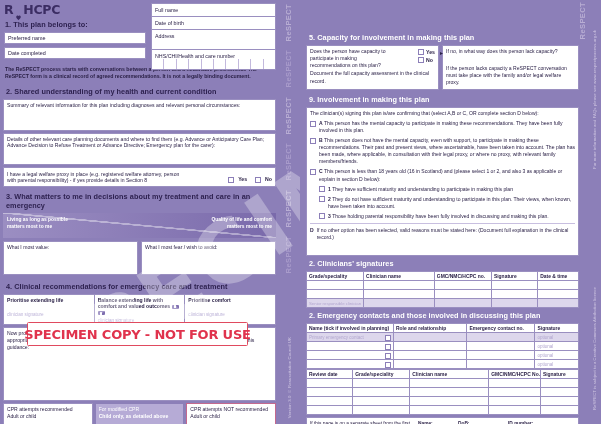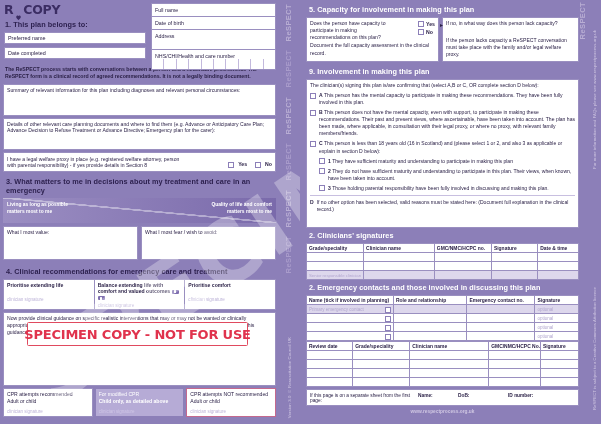--- a/index.html
+++ b/index.html
@@ -14,21 +14,21 @@
   
   .page {
     position: relative;
     background: #8c7fb8;
     overflow: hidden;
   }
   .page.left  { width: 300px; height: 424px; }
   .page.right { width: 301px; height: 424px; }
   .page-inner { position: absolute; top: 0; bottom: 0; }
   .page.left  .page-inner { left: 3px;  right: 24px; }
-  .page.right .page-inner { left: 6px;  right: 22px; }
+  .page.right .page-inner { left: 6px;  right: 22px; margin-top: 28px; }
 
   
   .rail {
     position: absolute; top: 0; bottom: 0; width: 24px;
     display: flex; flex-direction: column;
     align-items: center; justify-content: flex-start;
     overflow: hidden;
   }
   .rail.left-rail { right: 0; }
   .rail-word {
@@ -228,21 +228,21 @@
 
       <div class="hdr">
         <div style="flex:0 0 142px;">
           <div class="logo-wrap">
             <span class="logo-txt">R</span>
             <span class="logo-heart">
               <svg viewBox="0 0 24 24" width="7" height="7" aria-hidden="true">
                   <path d="M12 21s-8-5.1-8-10.3C4 7.4 6.3 5.4 8.8 5.4c1.6 0 2.7.8 3.2 1.6.5-.8 1.6-1.6 3.2-1.6 2.5 0 4.8 2 4.8 5.3C20 15.9 12 21 12 21z" fill="#3b2d63"></path>
                 </svg>
             </span>
-            <span class="logo-txt">COPY</span>
+            <span class="logo-txt">HCPC</span>
           </div>
           <div class="sec-head dark" style="padding-left:1px;">1. This plan belongs to:</div>
           <div class="fieldline">Preferred name</div>
           <div style="height:3px;"></div>
           <div class="fieldline">Date completed</div>
         </div>
         <div style="flex:1; padding-top:1px;">
           <div class="logo-sub">Recommended Summary Plan for</div>
           <div class="logo-sub" style="padding-top:0;">Emergency Care and Treatment</div>
         </div>
@@ -263,20 +263,21 @@
             <i></i>
             <i></i>
             <i></i>
             <i></i>
         </div>
       </div>
 
       <div style="height:2px;"></div>
       <div class="para">The ReSPECT process starts with conversations between a person and a healthcare professional. The ReSPECT form is a clinical record of agreed recommendations. It is not a legally binding document.</div>
 
+      <div class="sec-head dark">2. Shared understanding of my health and current condition</div>
       <div class="wbox" style="height:32px;">Summary of relevant information for this plan including diagnoses and relevant personal circumstances:</div>
       <div class="wbox" style="height:32px;">Details of other relevant care planning documents and where to find them (e.g. Advance or Anticipatory Care Plan; Advance Decision to Refuse Treatment or Advance Directive; Emergency plan for the carer):</div>
       <div class="wbox" style="height:20px; padding-top:3px;">
         <div class="proxy">
           <div class="txt">
             <div>I have a legal welfare proxy in place (e.g. registered welfare attorney, person</div>
             <div>with parental responsibility) - if yes provide details in Section 8</div>
           </div>
           <div class="yn">
             <span class="cbx"></span>

